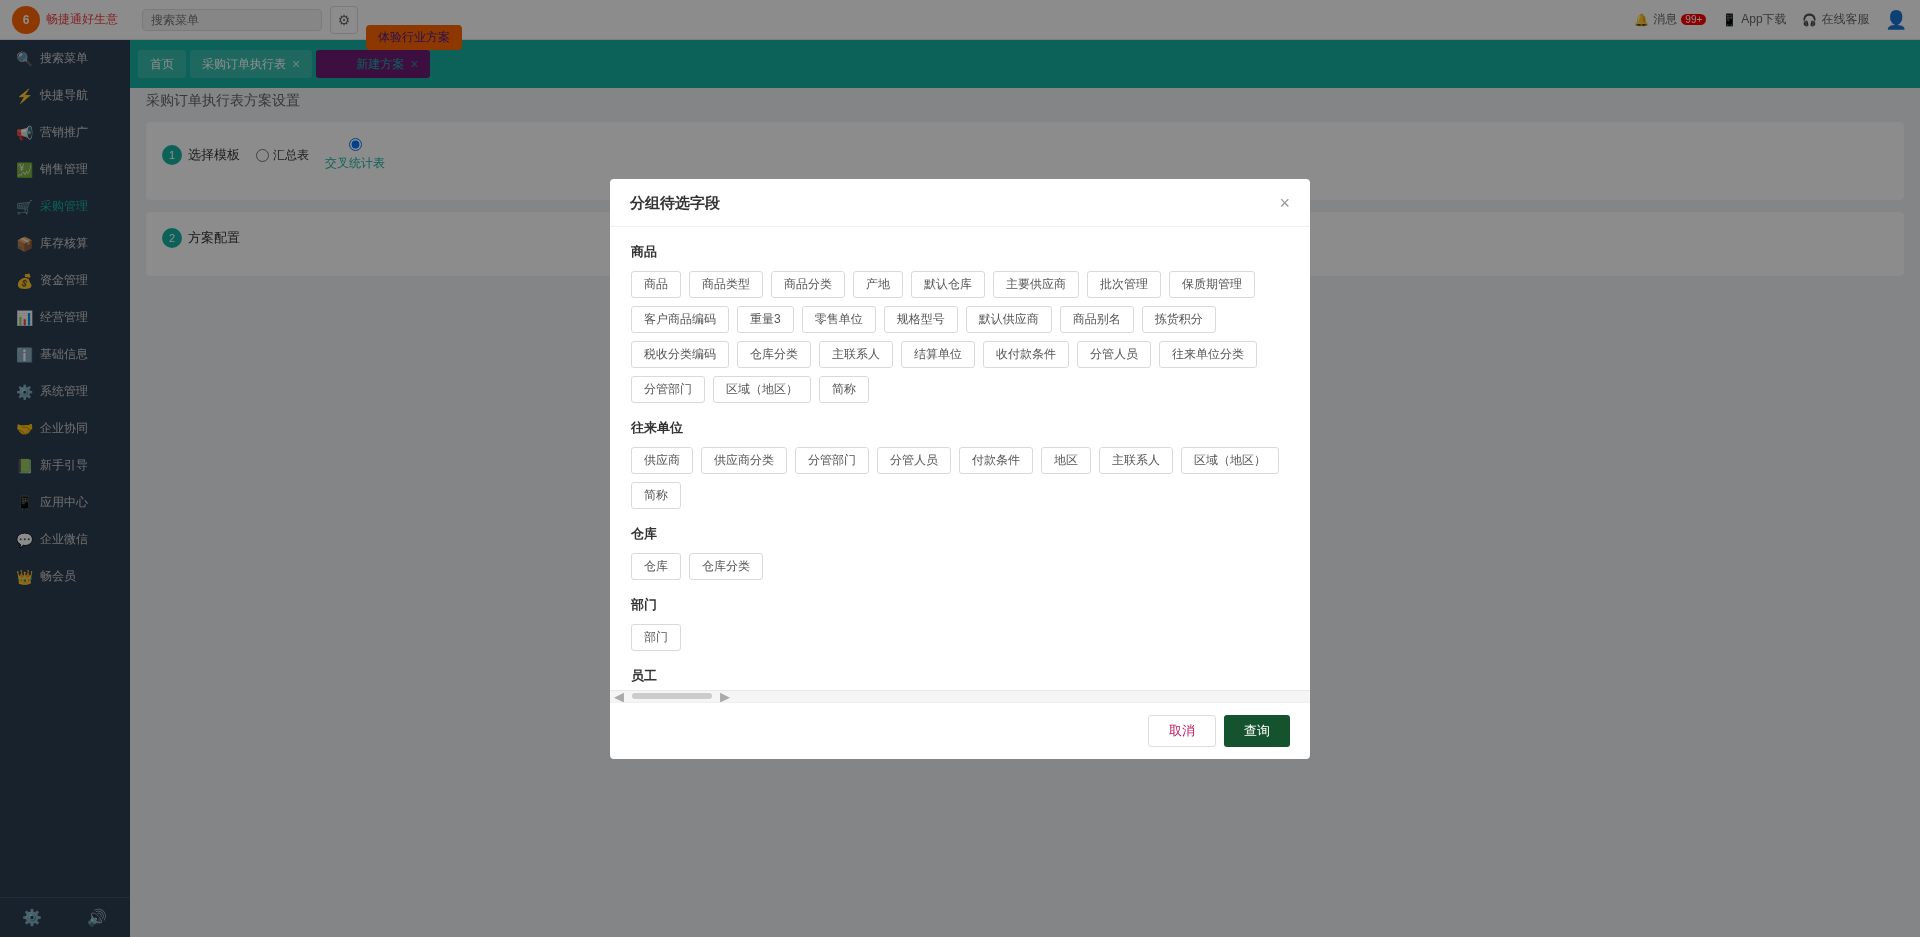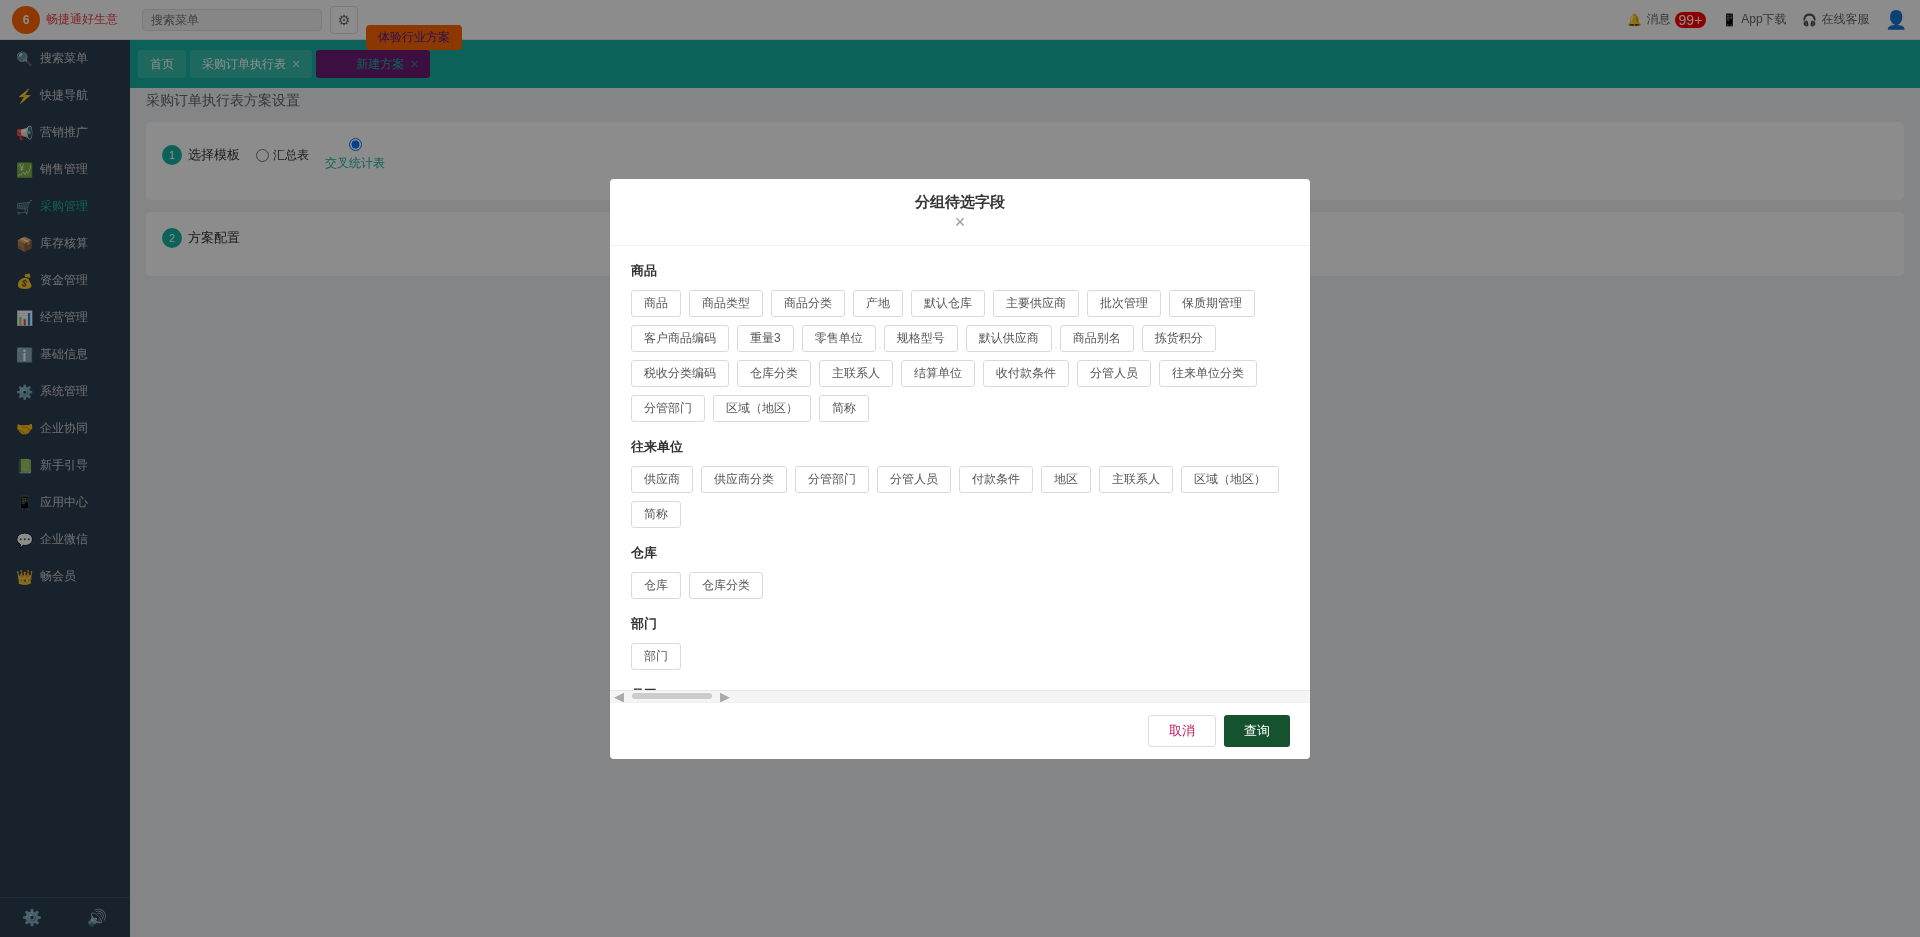--- a/index.html
+++ b/index.html
@@ -65,21 +65,21 @@
       font-size: 14px; color: #666;
     }
     .header-right {
       display: flex; align-items: center; gap: 16px;
       font-size: 12px; color: #666;
     }
     .header-right-item { display: flex; align-items: center; gap: 4px; cursor: pointer; }
     .badge {
       background: #f00;
       color: #fff;
-      font-size: 14px;
+      font-size: 10px;
       border-radius: 8px;
       padding: 0 4px;
       min-width: 16px;
       text-align: center;
     }
 
     
     .tab-bar {
       height: 48px;
       background: #17b3a3;
@@ -176,21 +176,20 @@
       display: flex;
       flex-direction: column;
       position: relative;
     }
     .modal-header {
       display: flex;
       align-items: center;
       justify-content: space-between;
       padding: 14px 20px 12px;
       border-bottom: 1px solid #f0f0f0;
-      flex-direction: column;
     }
     .modal-title {
       font-size: 15px;
       font-weight: bold;
       color: #333;
     }
     .modal-close {
       font-size: 18px;
       color: #999;
       cursor: pointer;

